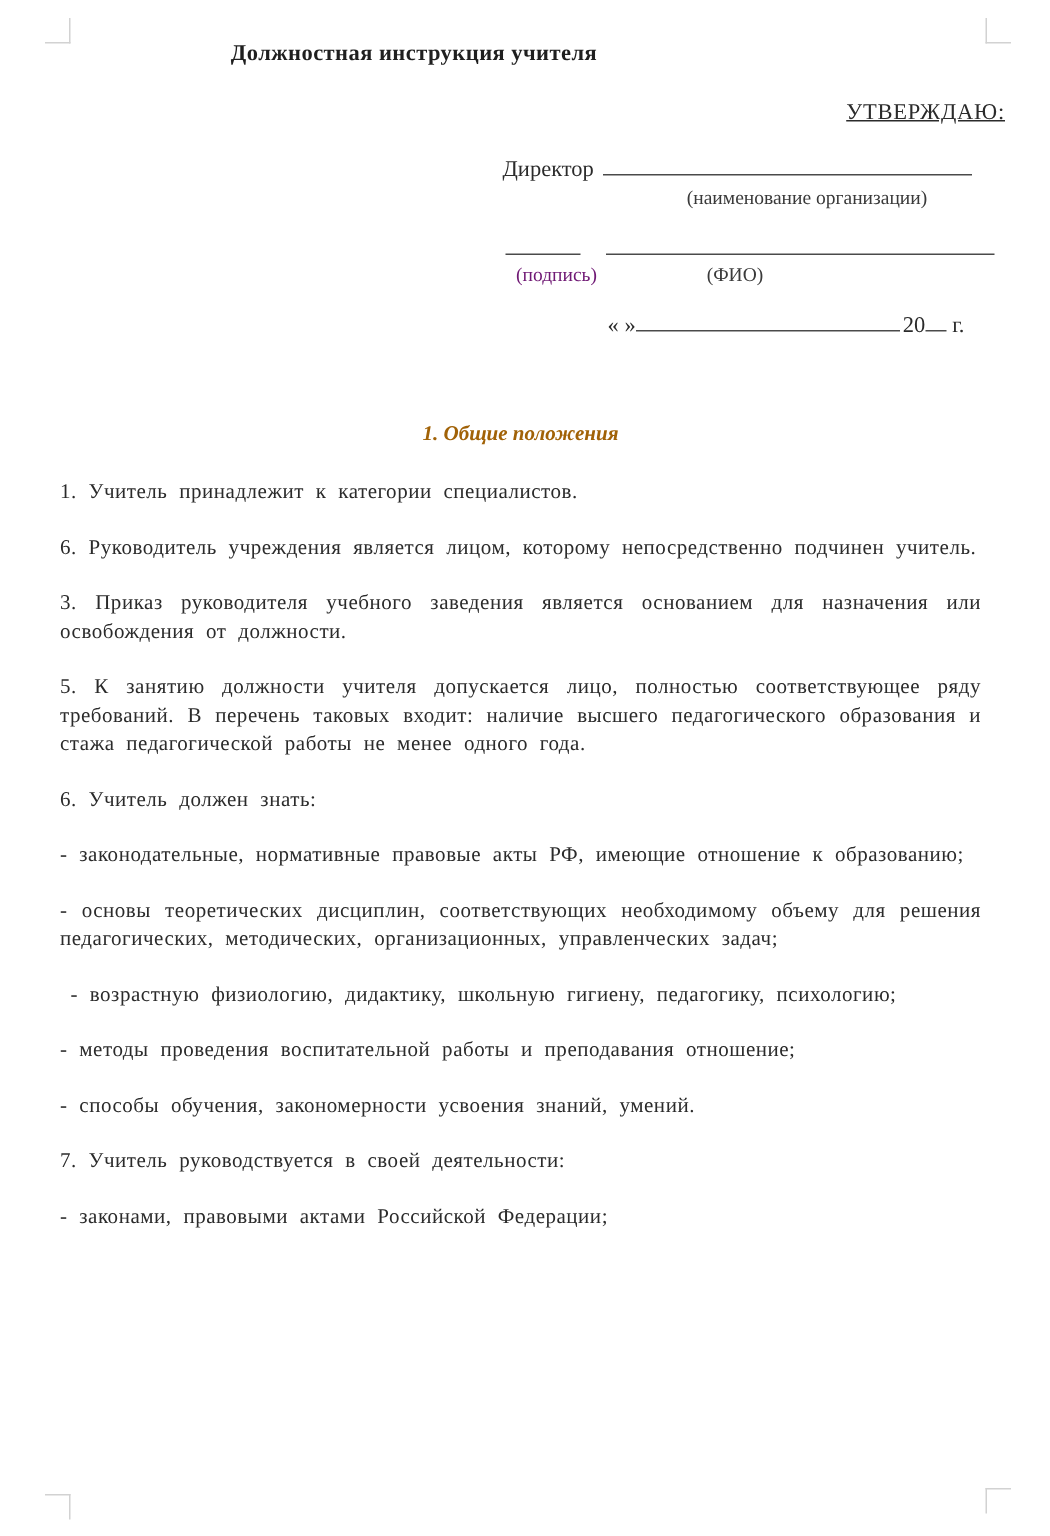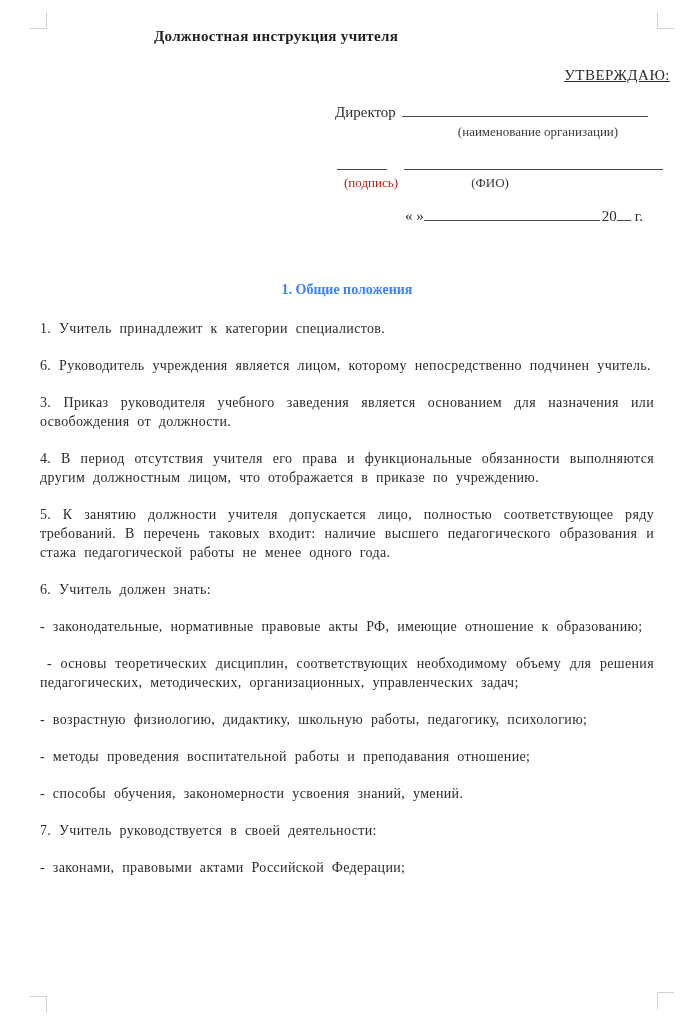--- a/index.html
+++ b/index.html
@@ -76,21 +76,21 @@
     left: 404px; top: 169px;
     width: 259px; height: 0;
     border-top: 1px solid #4a4a4a;
   }
   .sig-caption {
     position: absolute;
     top: 175px; left: 335px;
     width: 72px;
     text-align: center;
     font-size: 13px;
-    color: #b91c1c;
+    color: #701a75;
   }
   .fio-caption {
     position: absolute;
     top: 175px; left: 458px;
     width: 64px;
     text-align: center;
     font-size: 13px;
     color: #3a3a3a;
   }
   .date-row {
@@ -109,21 +109,22 @@
     position: absolute;
     top: 282px; left: 40px;
     width: 614px;
     font-size: 14px;
   }
   .section-heading {
     margin: 0 0 21px 0;
     text-align: center;
     font-size: 14px;
     font-weight: bold;
-    color: #3b82f6;
+    color: #a16207;
+    font-style: italic;
   }
   .body p {
     margin: 0 0 18px 0;
     line-height: 19px;
     text-align: justify;
     letter-spacing: 0.35px;
     word-spacing: 4px;
   }
   
   .body p:nth-of-type(8),
@@ -155,25 +156,24 @@
 
   <div class="date-row">
     <span>« »</span><span class="blank date-line"></span><span class="year">20</span><span class="blank year-line"></span><span class="year-suffix">г.</span>
   </div>
 
   <div class="body">
     <h2 class="section-heading">1. Общие положения</h2>
     <p>1. Учитель принадлежит к категории специалистов.</p>
     <p>6. Руководитель учреждения является лицом, которому непосредственно подчинен учитель.</p>
     <p>3. Приказ руководителя учебного заведения является основанием для назначения или освобождения от должности.</p>
-    <p>4. В период отсутствия учителя его права и функциональные обязанности выполняются другим должностным лицом, что отображается в приказе по учреждению.</p>
     <p>5. К занятию должности учителя допускается лицо, полностью соответствующее ряду требований. В перечень таковых входит: наличие высшего педагогического образования и стажа педагогической работы не менее одного года.</p>
     <p>6. Учитель должен знать:</p>
     <p>- законодательные, нормативные правовые акты РФ, имеющие отношение к образованию;</p>
     <p>- основы теоретических дисциплин, соответствующих необходимому объему для решения педагогических, методических, организационных, управленческих задач;</p>
-    <p>- возрастную физиологию, дидактику, школьную работы, педагогику, психологию;</p>
+    <p>- возрастную физиологию, дидактику, школьную гигиену, педагогику, психологию;</p>
     <p>- методы проведения воспитательной работы и преподавания отношение;</p>
     <p>- способы обучения, закономерности усвоения знаний, умений.</p>
     <p>7. Учитель руководствуется в своей деятельности:</p>
     <p>- законами, правовыми актами Российской Федерации;</p>
   </div>
 
 </div>
 
 </body></html>

